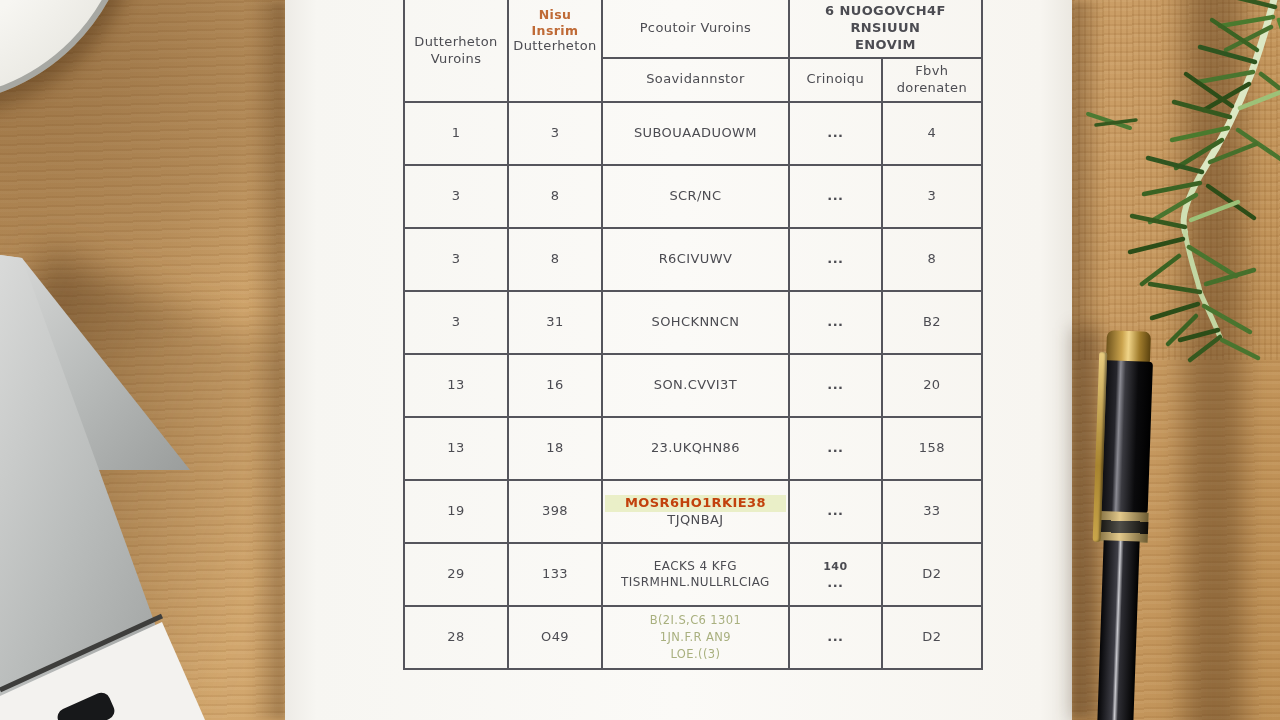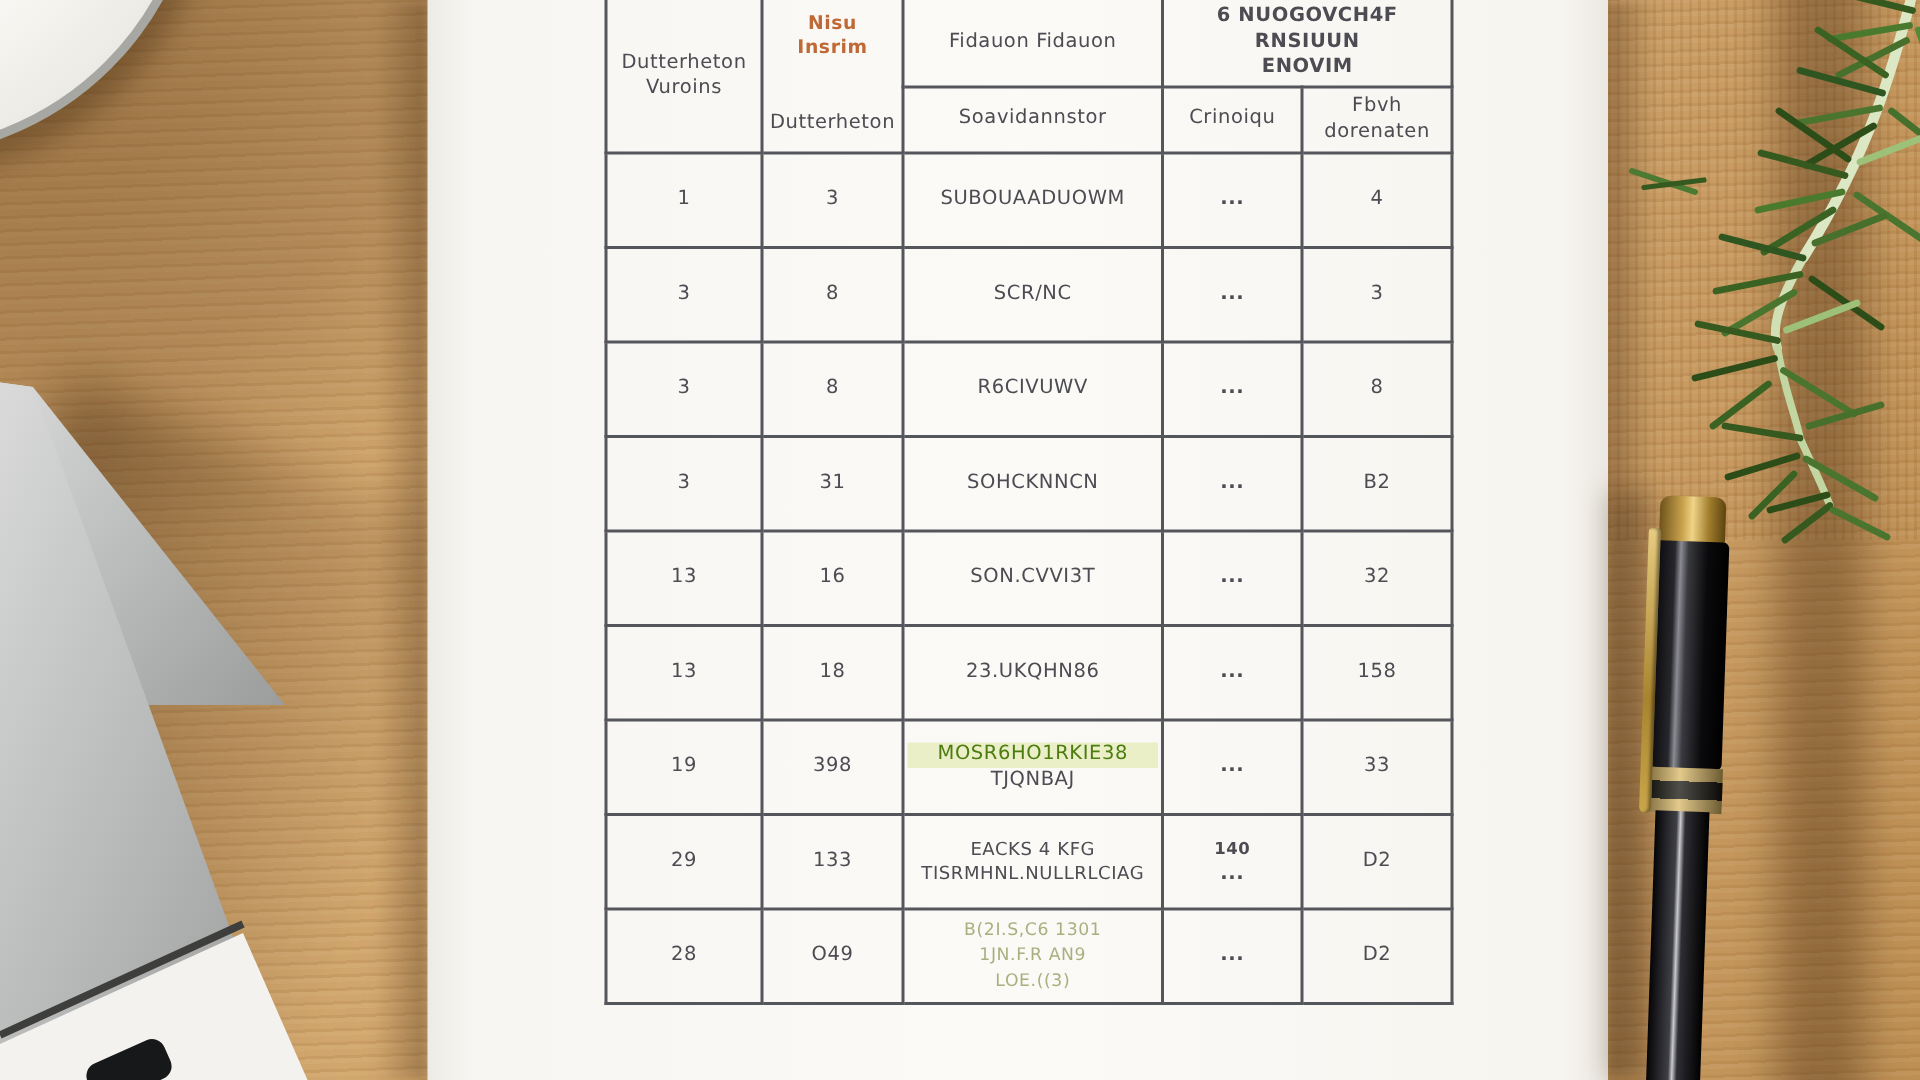--- a/index.html
+++ b/index.html
@@ -42,27 +42,27 @@
     background:linear-gradient(90deg,#edebe6 0%,#f7f6f2 4%,#fbfaf7 50%,#f7f5f0 96%,#ebe8e1 100%);}
 
   
   .doc{position:absolute;left:118px;top:-2px;border-collapse:collapse;table-layout:fixed;}
   .doc td{border:2px solid #55555c;text-align:center;vertical-align:middle;
     font-size:13px;color:#4c4c52;letter-spacing:0.4px;padding:1px 2px;line-height:1.3;}
   tr.hA{height:45px;} tr.hB{height:41px;} tr.dr{height:63px;}
   .hd{font-weight:500;}
   .orange{color:#bf6a36;font-weight:600;}
   .c1cell{vertical-align:top;padding-top:9px;font-size:12.5px;}
-  .c2wrap{height:84px;display:flex;flex-direction:column;justify-content:space-between;
+  .c2wrap{height:84px;display:flex;flex-direction:column;justify-content:flex-start;
     align-items:center;padding:6px 0 9px;}
   .c2wrap .orange{font-size:12.5px;line-height:1.25;}
   .h45{font-size:12px;line-height:1.35;margin-left:44px;}
   .num{font-size:13.5px;}
   .desc{letter-spacing:0.6px;margin-left:44px;}
-  .gr{display:inline-block;background:#eaefc8;color:#4d7c0f;font-weight:400;padding:0 20px;}
+  .gr{display:inline-block;background:#eaefc8;color:#c2410c;font-weight:700;padding:0 20px;}
   .ol{color:#a9b07f;font-size:11.5px;letter-spacing:0.4px;}
   .sm{font-size:11px;display:inline-block;line-height:1.1;}
   .dots{letter-spacing:1px;font-weight:600;}
 
   
   .pen{position:absolute;left:1097px;top:331px;width:64px;height:430px;
     transform:rotate(2deg);transform-origin:50% 0;}
   .p-captop{width:44px;height:32px;margin:0 auto;border-radius:7px 7px 3px 3px;
     background:linear-gradient(90deg,#6e531c,#caa34d 35%,#f0d488 50%,#a07c2c 75%,#5c430f);}
   .p-cap{width:50px;height:152px;margin:-2px auto 0;border-radius:4px;
@@ -129,21 +129,21 @@
           <td rowspan="2" class="hd">
             <div class="c2wrap">
               <div class="orange">
                 <div>Nisu</div>
                 <div>Insrim</div>
               </div>
               <div>Dutterheton</div>
             </div>
           </td>
           <td class="hd">
-            <span>Fidauon Fidauon</span>
+            <span>Pcoutoir Vuroins</span>
           </td>
           <td colspan="2" class="orange h45">
             <div>6 NUOGOVCH4F RNSIUUN</div>
             <div>ENOVIM</div>
           </td>
         </tr>
         <tr class="hB">
           <td class="hd">
             <span>Soavidannstor</span>
           </td>
@@ -181,21 +181,21 @@
           <td class="num">31</td>
           <td class="desc">SOHCKNNCN</td>
           <td class="dots">...</td>
           <td class="num">B2</td>
         </tr>
         <tr class="dr">
           <td class="num">13</td>
           <td class="num">16</td>
           <td class="desc">SON.CVVI3T</td>
           <td class="dots">...</td>
-          <td class="num">32</td>
+          <td class="num">20</td>
         </tr>
         <tr class="dr">
           <td class="num">13</td>
           <td class="num">18</td>
           <td class="desc">23.UKQHN86</td>
           <td class="dots">...</td>
           <td class="num">158</td>
         </tr>
         <tr class="dr">
           <td class="num">19</td>

